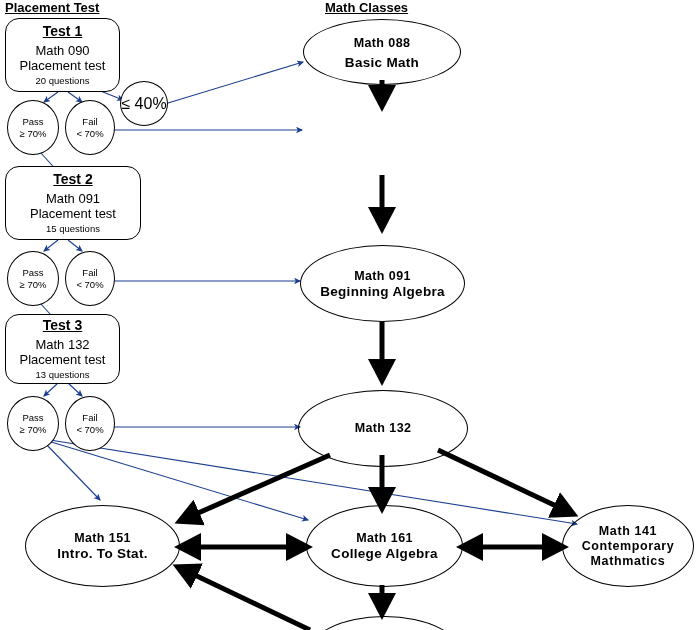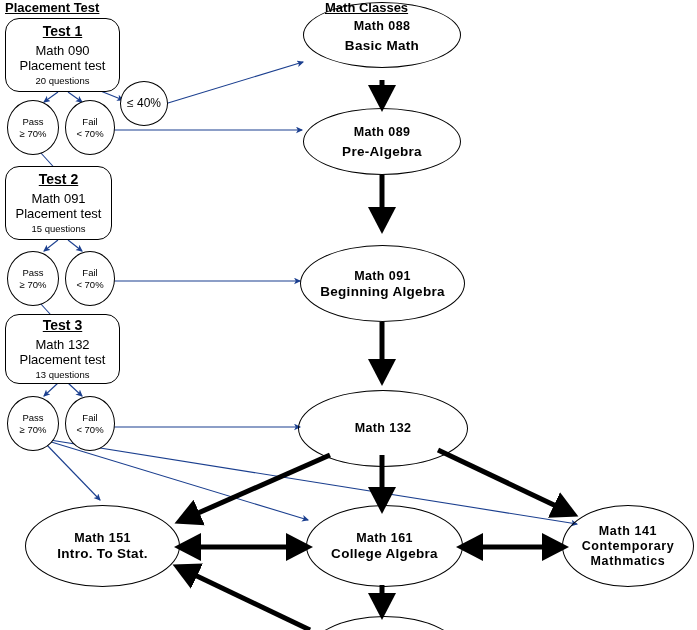--- a/index.html
+++ b/index.html
@@ -75,21 +75,21 @@
     display: flex;
     flex-direction: column;
     align-items: center;
     justify-content: center;
     text-align: center;
     font-size: 9.5px;
     line-height: 11.5px;
     color: #000;
   }
   .circle.pct {
-    font-size: 12px;
+    font-size: 16px;
   }
   
   .ellipse {
     position: absolute;
     border: 1.3px solid #000;
     border-radius: 50%;
     background: transparent;
     box-sizing: border-box;
     display: flex;
     flex-direction: column;
@@ -214,21 +214,21 @@
 
   <div class="circle" style="left:65px; top:100px; width:50px; height:55px;">
     <div>Fail</div>
     <div>&lt; 70%</div>
   </div>
 
   <div class="circle pct" style="left:120px; top:81px; width:48px; height:45px;">
     <div>≤ 40%</div>
   </div>
 
-  <div class="testbox" style="left:5px; top:166px; width:107px; height:74px;">
+  <div class="testbox" style="left:5px; top:166px; width:136px; height:74px;">
     <div class="t-title">Test 2</div>
     <div class="t-line">Math 091</div>
     <div class="t-line">Placement test</div>
     <div class="t-sub">15 questions</div>
   </div>
 
   <div class="circle" style="left:7px; top:251px; width:52px; height:55px;">
     <div>Pass</div>
     <div>≥ 70%</div>
   </div>
@@ -248,29 +248,25 @@
   <div class="circle" style="left:7px; top:396px; width:52px; height:55px;">
     <div>Pass</div>
     <div>≥ 70%</div>
   </div>
 
   <div class="circle" style="left:65px; top:396px; width:50px; height:55px;">
     <div>Fail</div>
     <div>&lt; 70%</div>
   </div>
 
-  <div class="ellipse" style="left:303px; top:2px; width:158px; height:66px;">
+  <div class="ellipse" style="left:303px; top:19px; width:158px; height:66px;">
     <div class="e-line1">Math 088</div>
     <div class="e-line2">Basic Math</div>
   </div>
 
-  <div class="ellipse" style="left:303px; top:108px; width:158px; height:67px;">
-    <div class="e-line1">Math 089</div>
-    <div class="e-line2">Pre-Algebra</div>
-  </div>
 
   <div class="ellipse compact" style="left:300px; top:245px; width:165px; height:77px;">
     <div class="e-line1">Math 091</div>
     <div class="e-line2">Beginning Algebra</div>
   </div>
 
   <div class="ellipse compact" style="left:298px; top:390px; width:170px; height:77px;">
     <div class="e-line1">Math 132</div>
   </div>
 

